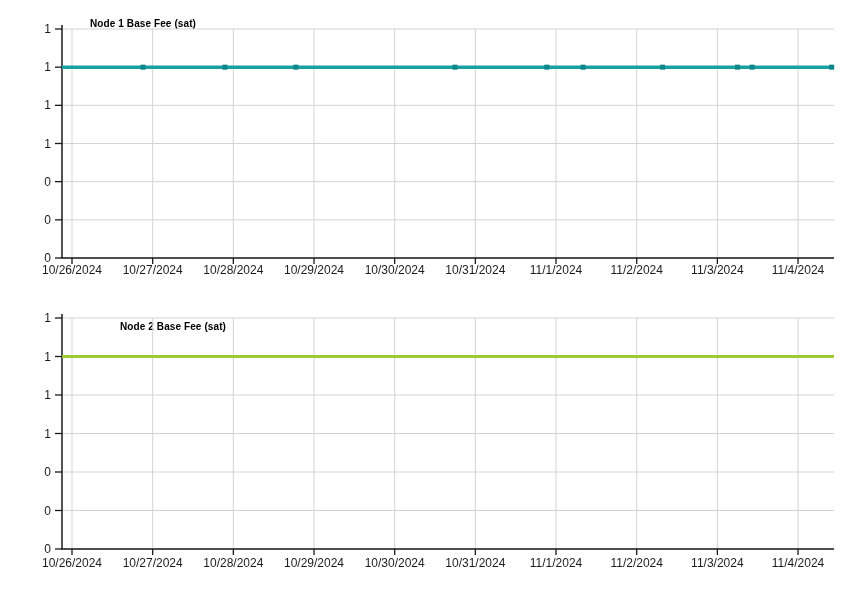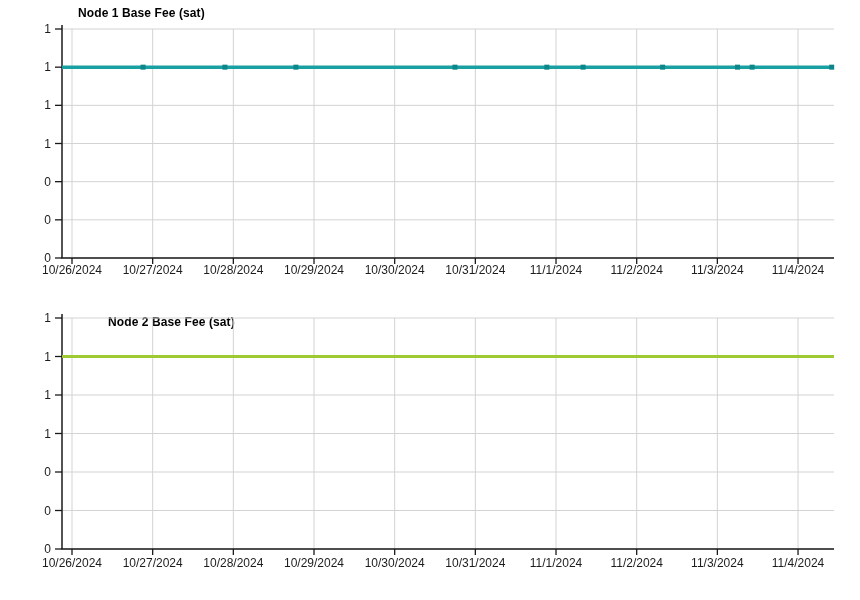--- a/index.html
+++ b/index.html
@@ -16,31 +16,31 @@
     overflow: hidden;
   }
   .chart {
     position: absolute;
     left: 0;
     width: 860px;
   }
   .chart .title {
     position: absolute;
     left: 78px;
-    margin: 0;
-    font-size: 12px;
+    margin: 12px;
+    font-size: 10px;
     font-weight: 700;
     color: #000000;
     letter-spacing: 0.1px;
     white-space: nowrap;
   }
   .chart.c0 { top: 0; height: 295px; }
   .chart.c1 { top: 295px; height: 305px; }
   .chart.c0 .title { top: 6px; }
-  .chart.c1 .title { top: 20px; padding-left: 30px; }
+  .chart.c1 .title { top: 14px; padding-left: 30px; }
   .chart svg {
     position: absolute;
     left: 0;
     top: 0;
     display: block;
   }
   .chart svg text {
     font-family: "Liberation Sans", sans-serif;
     font-size: 12px;
     fill: #1c1c1c;

